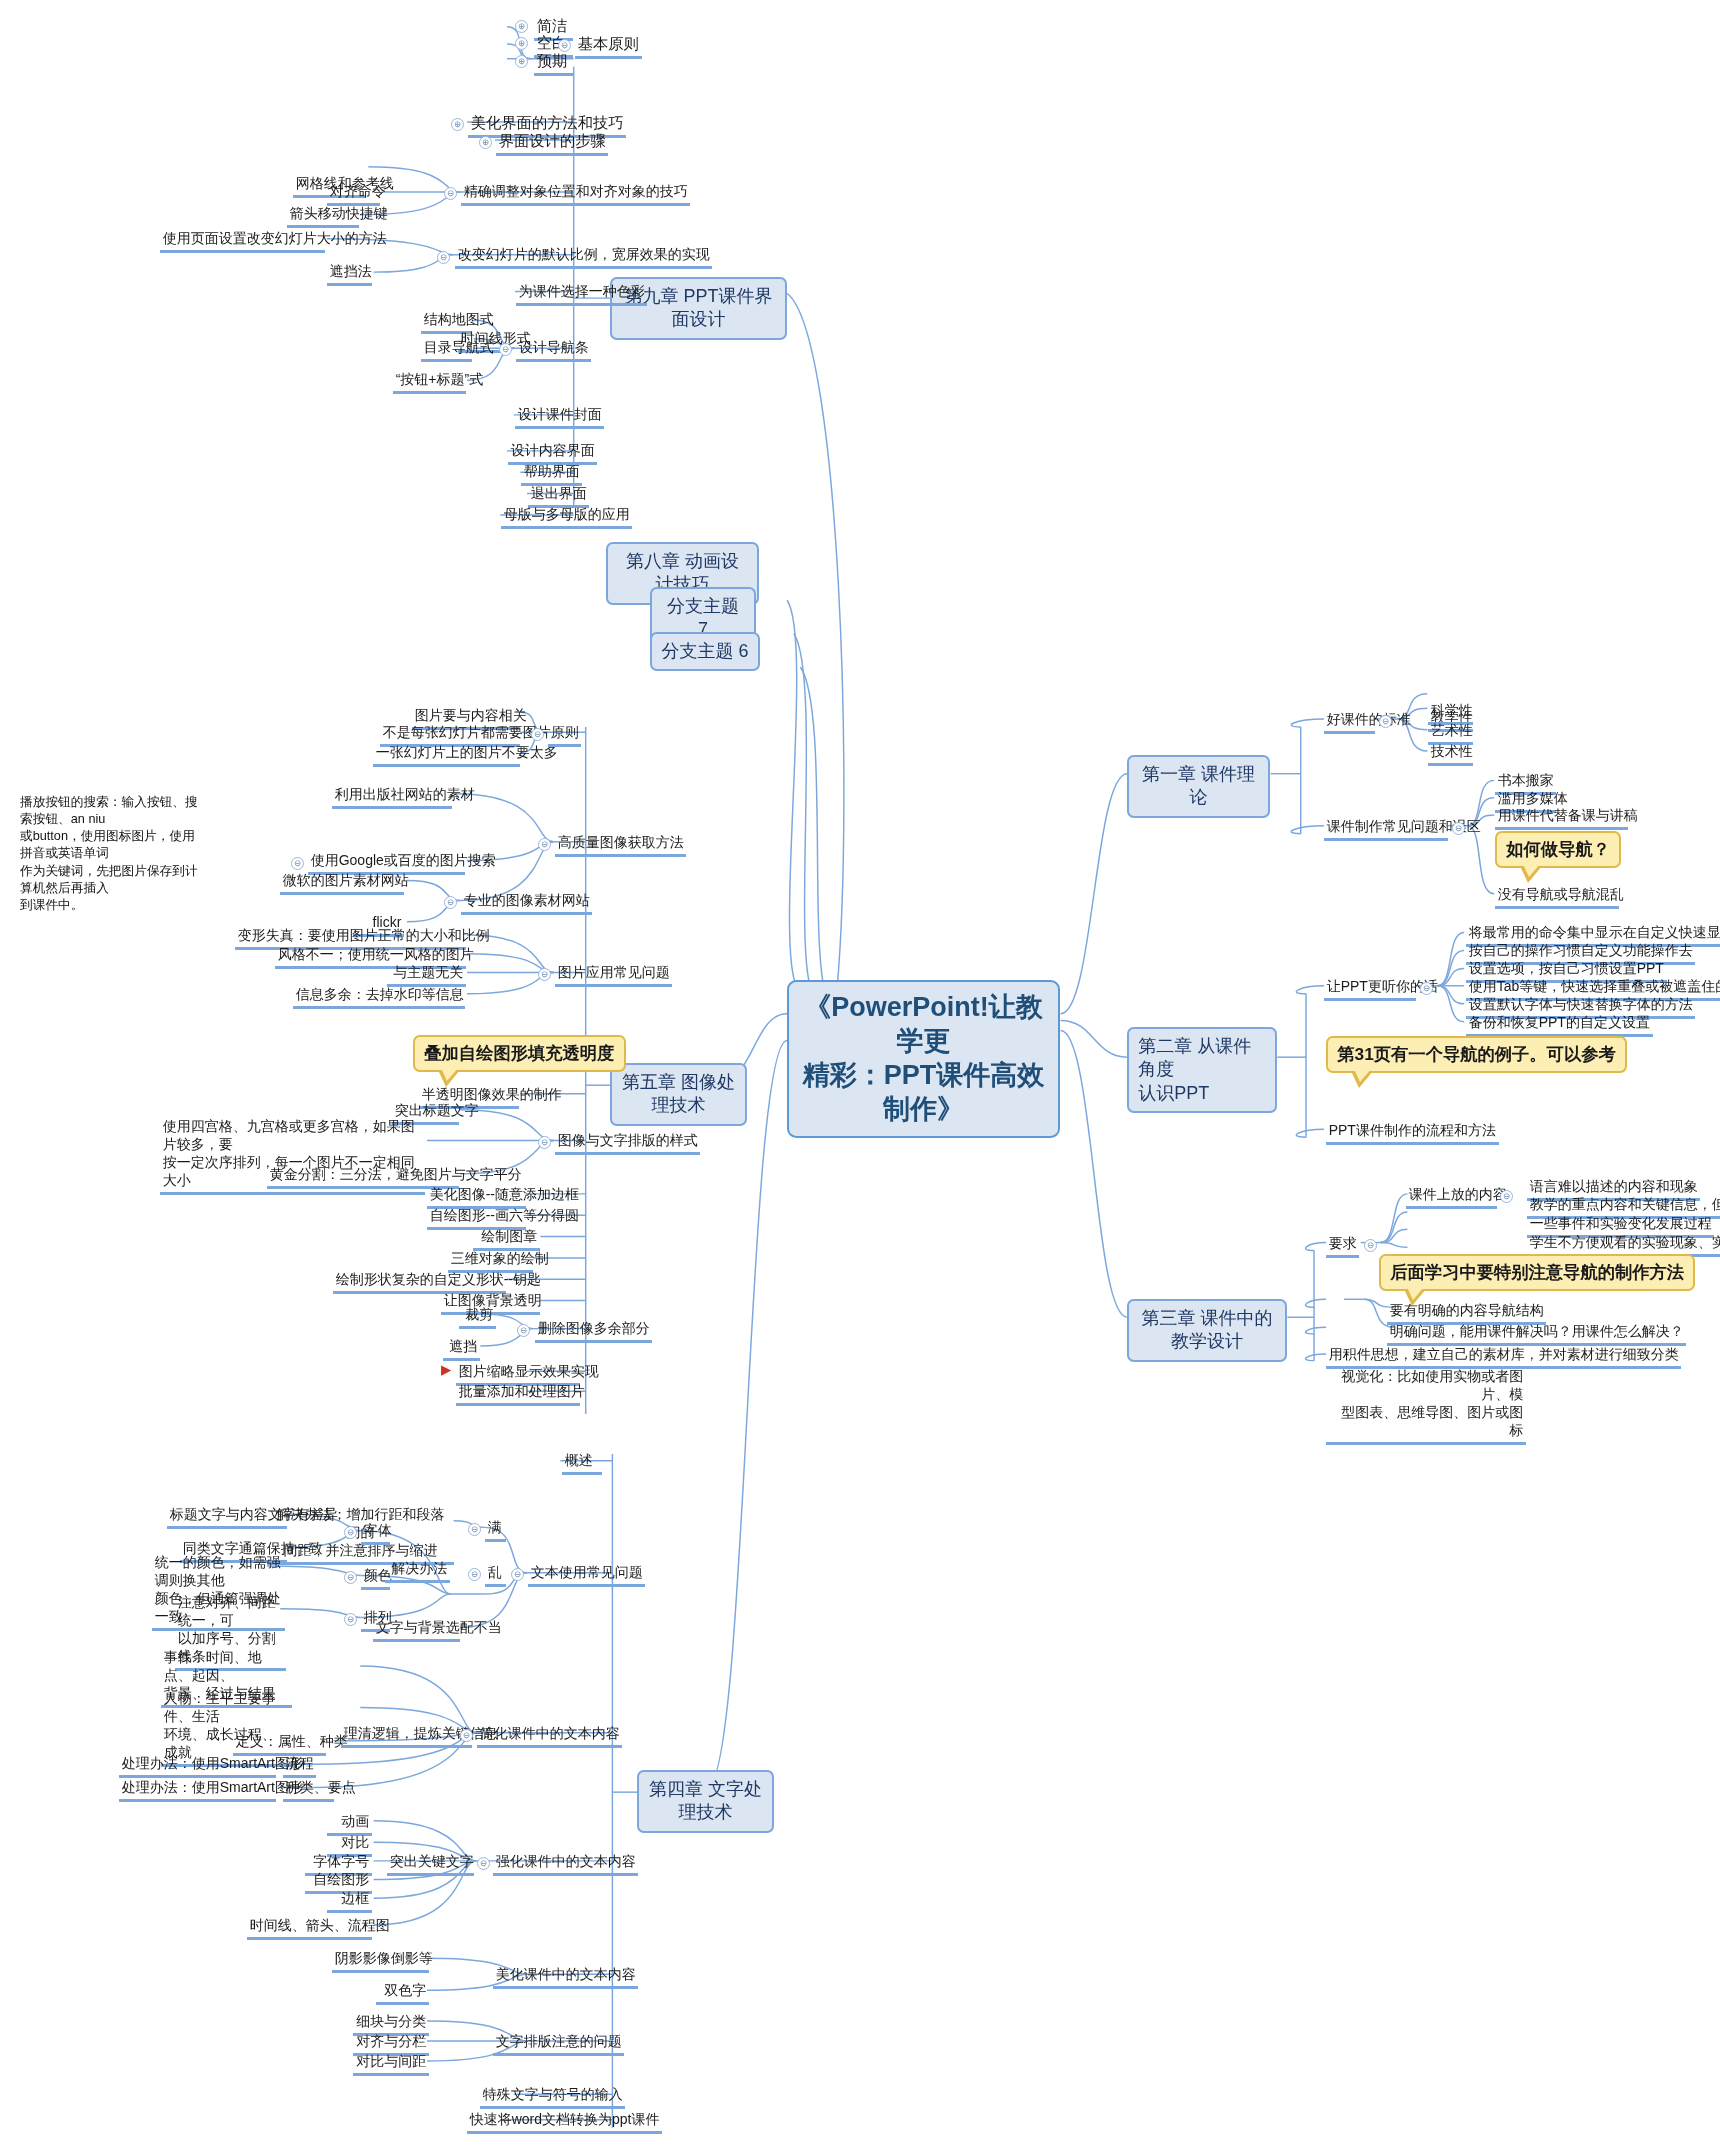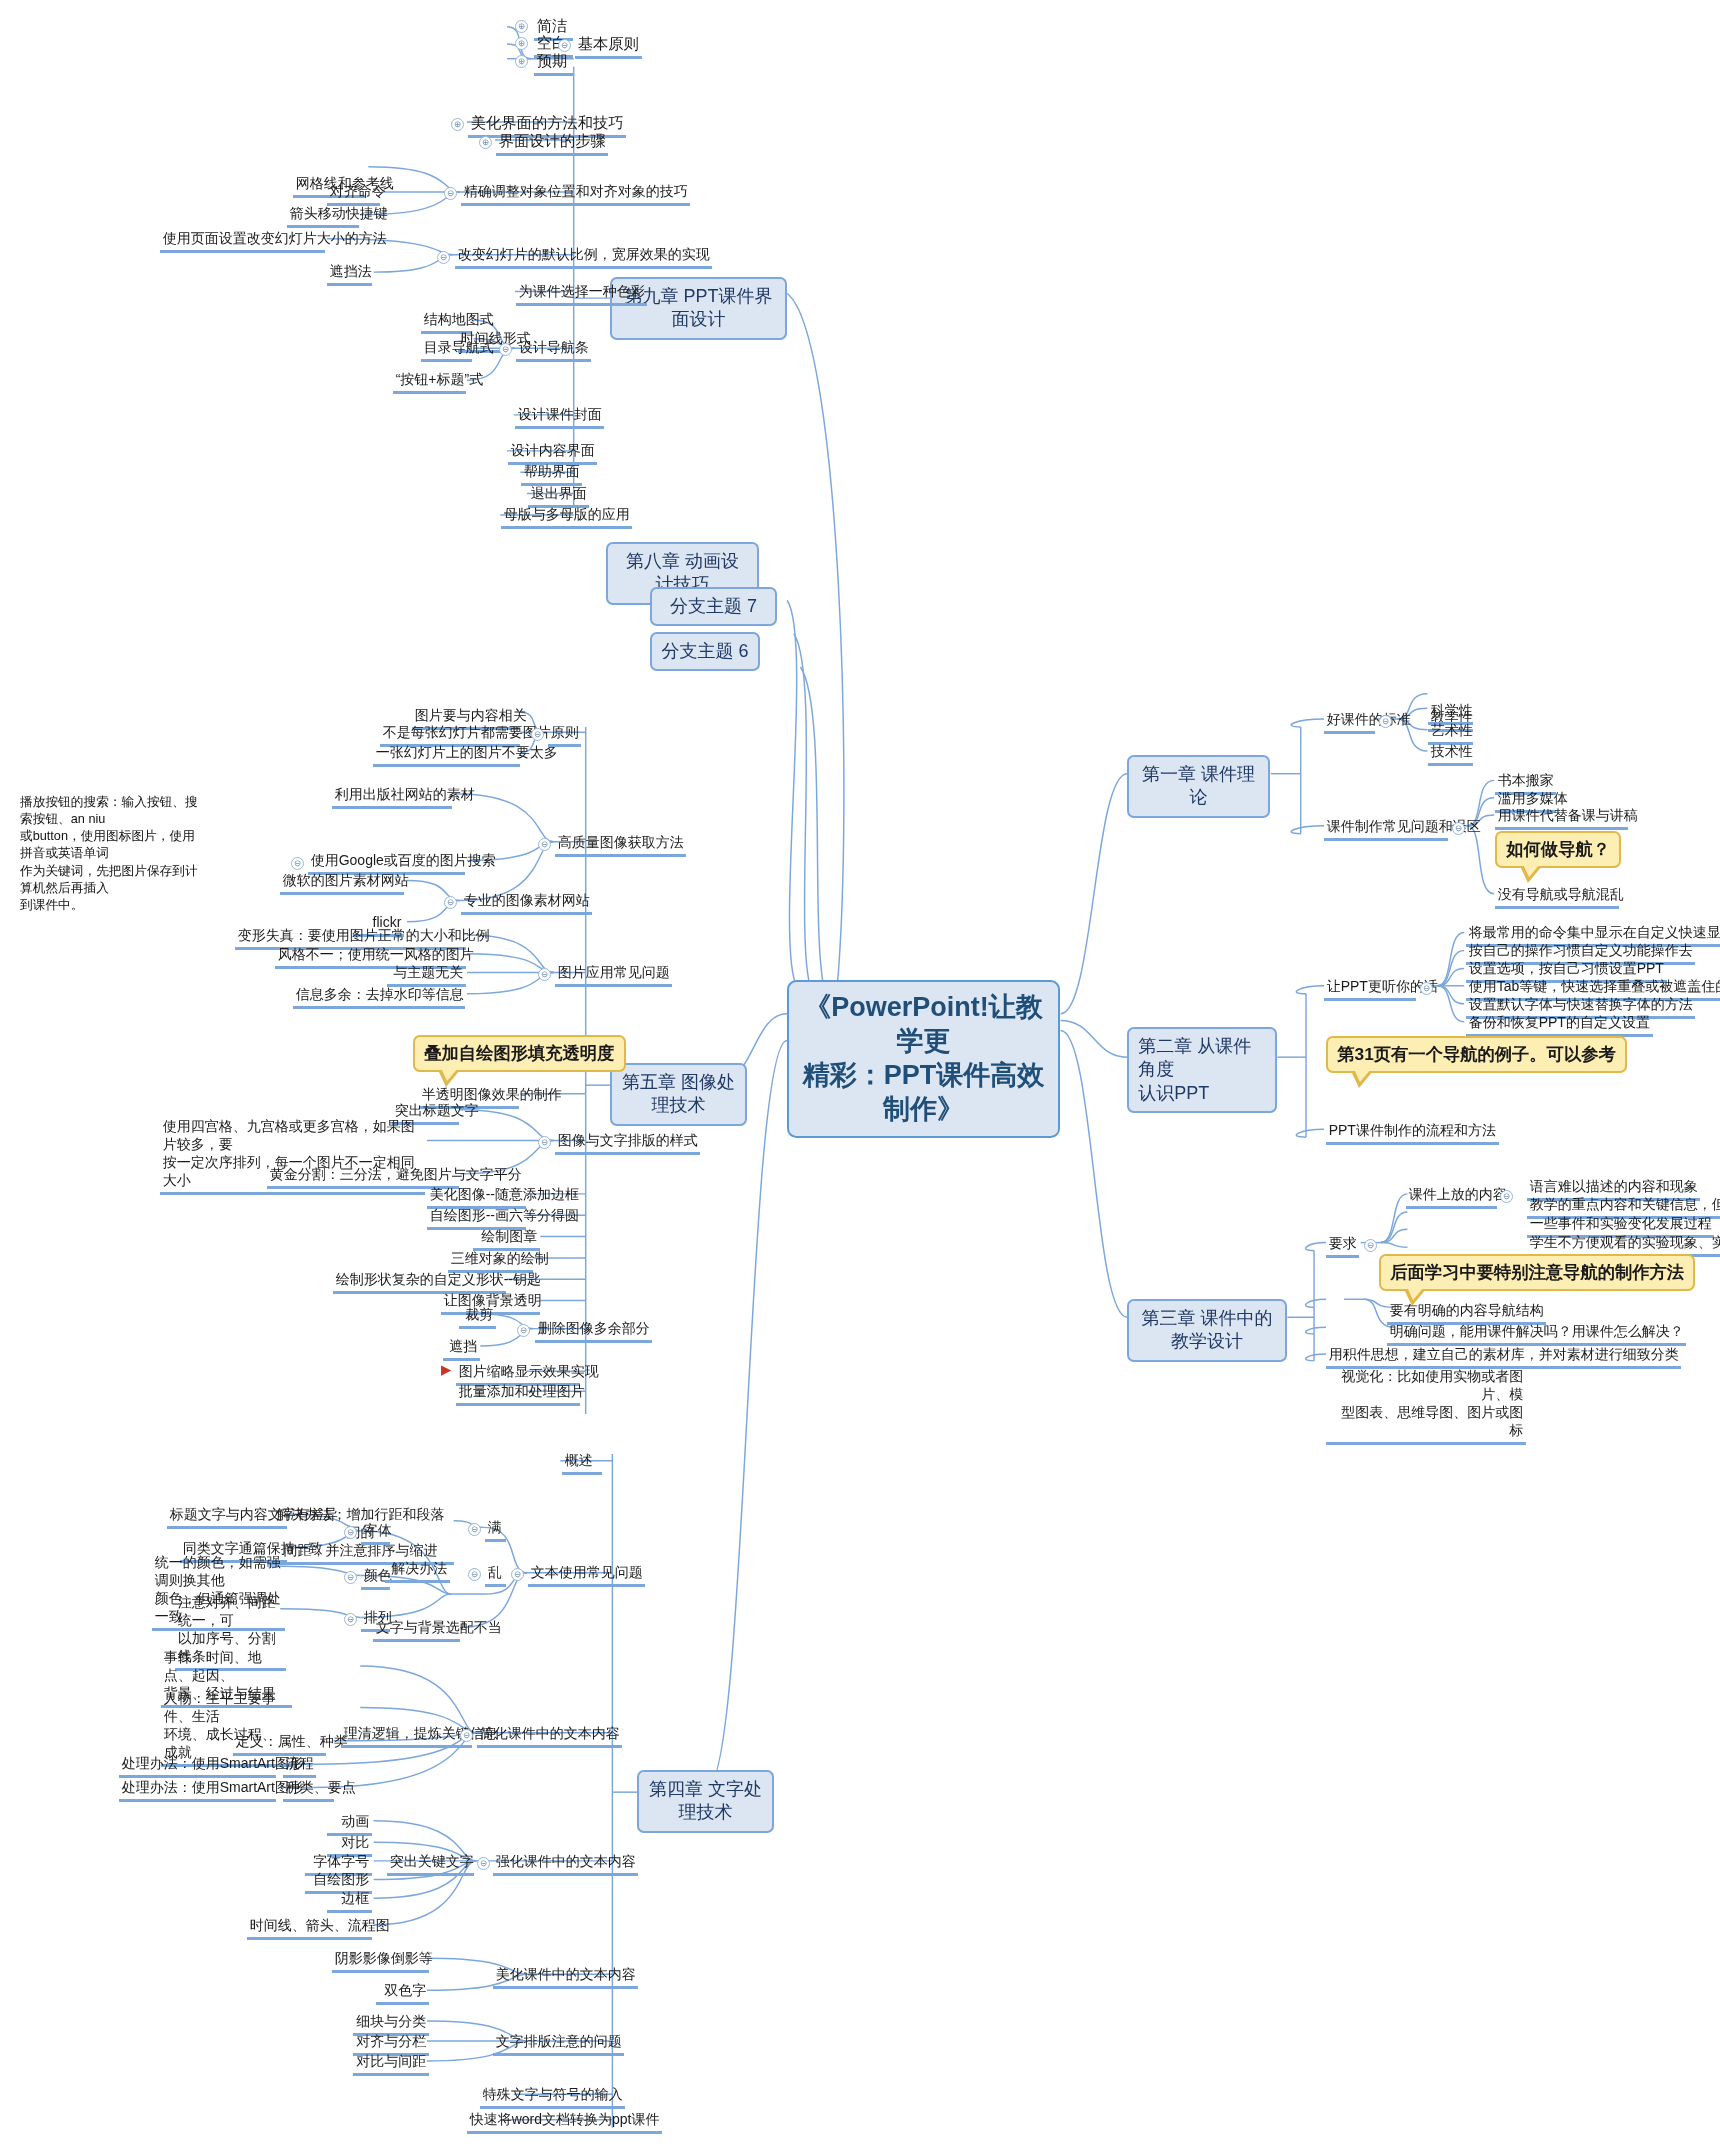--- a/index.html
+++ b/index.html
@@ -240,21 +240,21 @@
   </g>
 </svg>
 
 <div class="node root" style="left:787px;top:980px;width:273px;">
   <span style="white-space:pre-line">《PowerPoint!让教学更
 精彩：PPT课件高效制作》</span>
 </div>
 
 <div class="node chap" style="left:610px;top:277px;width:177px;"><span>第九章 PPT课件界面设计</span></div>
 <div class="node chap" style="left:606px;top:542px;width:153px;"><span>第八章 动画设计技巧</span></div>
-<div class="node chap" style="left:650px;top:587px;width:127px;"><span>分支主题 7</span></div>
+<div class="node chap" style="left:650px;top:587px;width:106px;"><span>分支主题 7</span></div>
 <div class="node chap" style="left:650px;top:632px;width:110px;"><span>分支主题 6</span></div>
 <div class="node chap" style="left:610px;top:1063px;width:137px;"><span>第五章 图像处理技术</span></div>
 <div class="node chap" style="left:637px;top:1770px;width:137px;"><span>第四章 文字处理技术</span></div>
 <div class="node chap" style="left:1127px;top:755px;width:143px;"><span>第一章 课件理论</span></div>
 <div class="node chap" style="left:1127px;top:1027px;width:150px;text-align:left;"><span style="white-space:pre-line">第二章 从课件角度
 认识PPT</span></div>
 <div class="node chap" style="left:1127px;top:1299px;width:160px;"><span>第三章 课件中的教学设计</span></div>
 
 <div class="node t t2" style="left:534px;top:16px;width:39px;"><span>简洁</span></div>
 <div class="tog" style="left:515px;top:20px;"><span>⊕</span></div>

